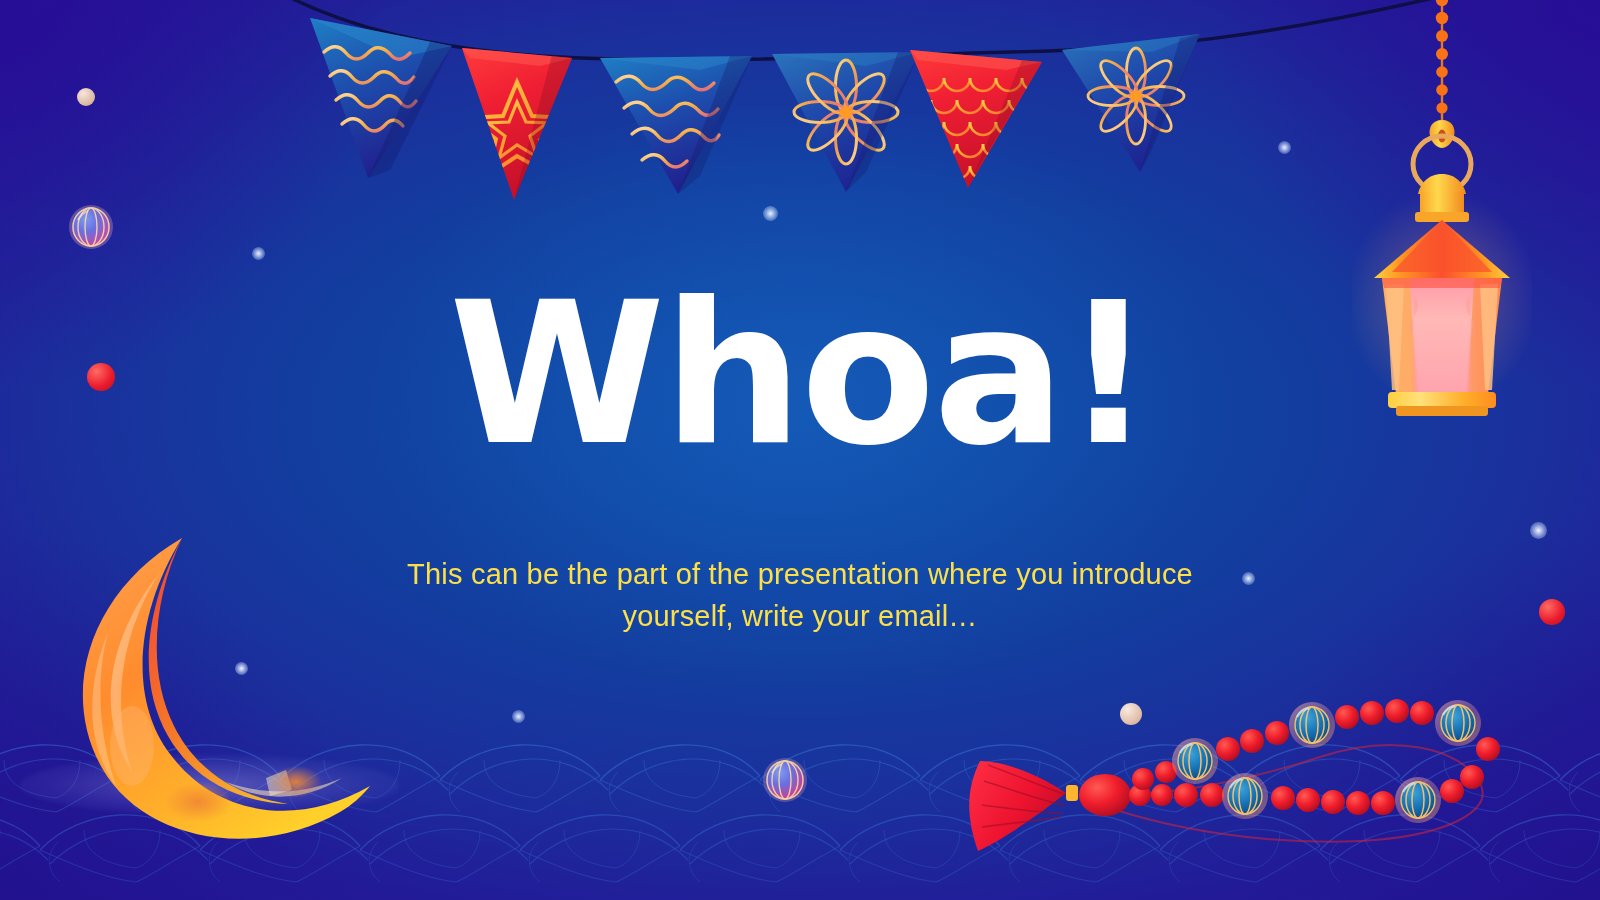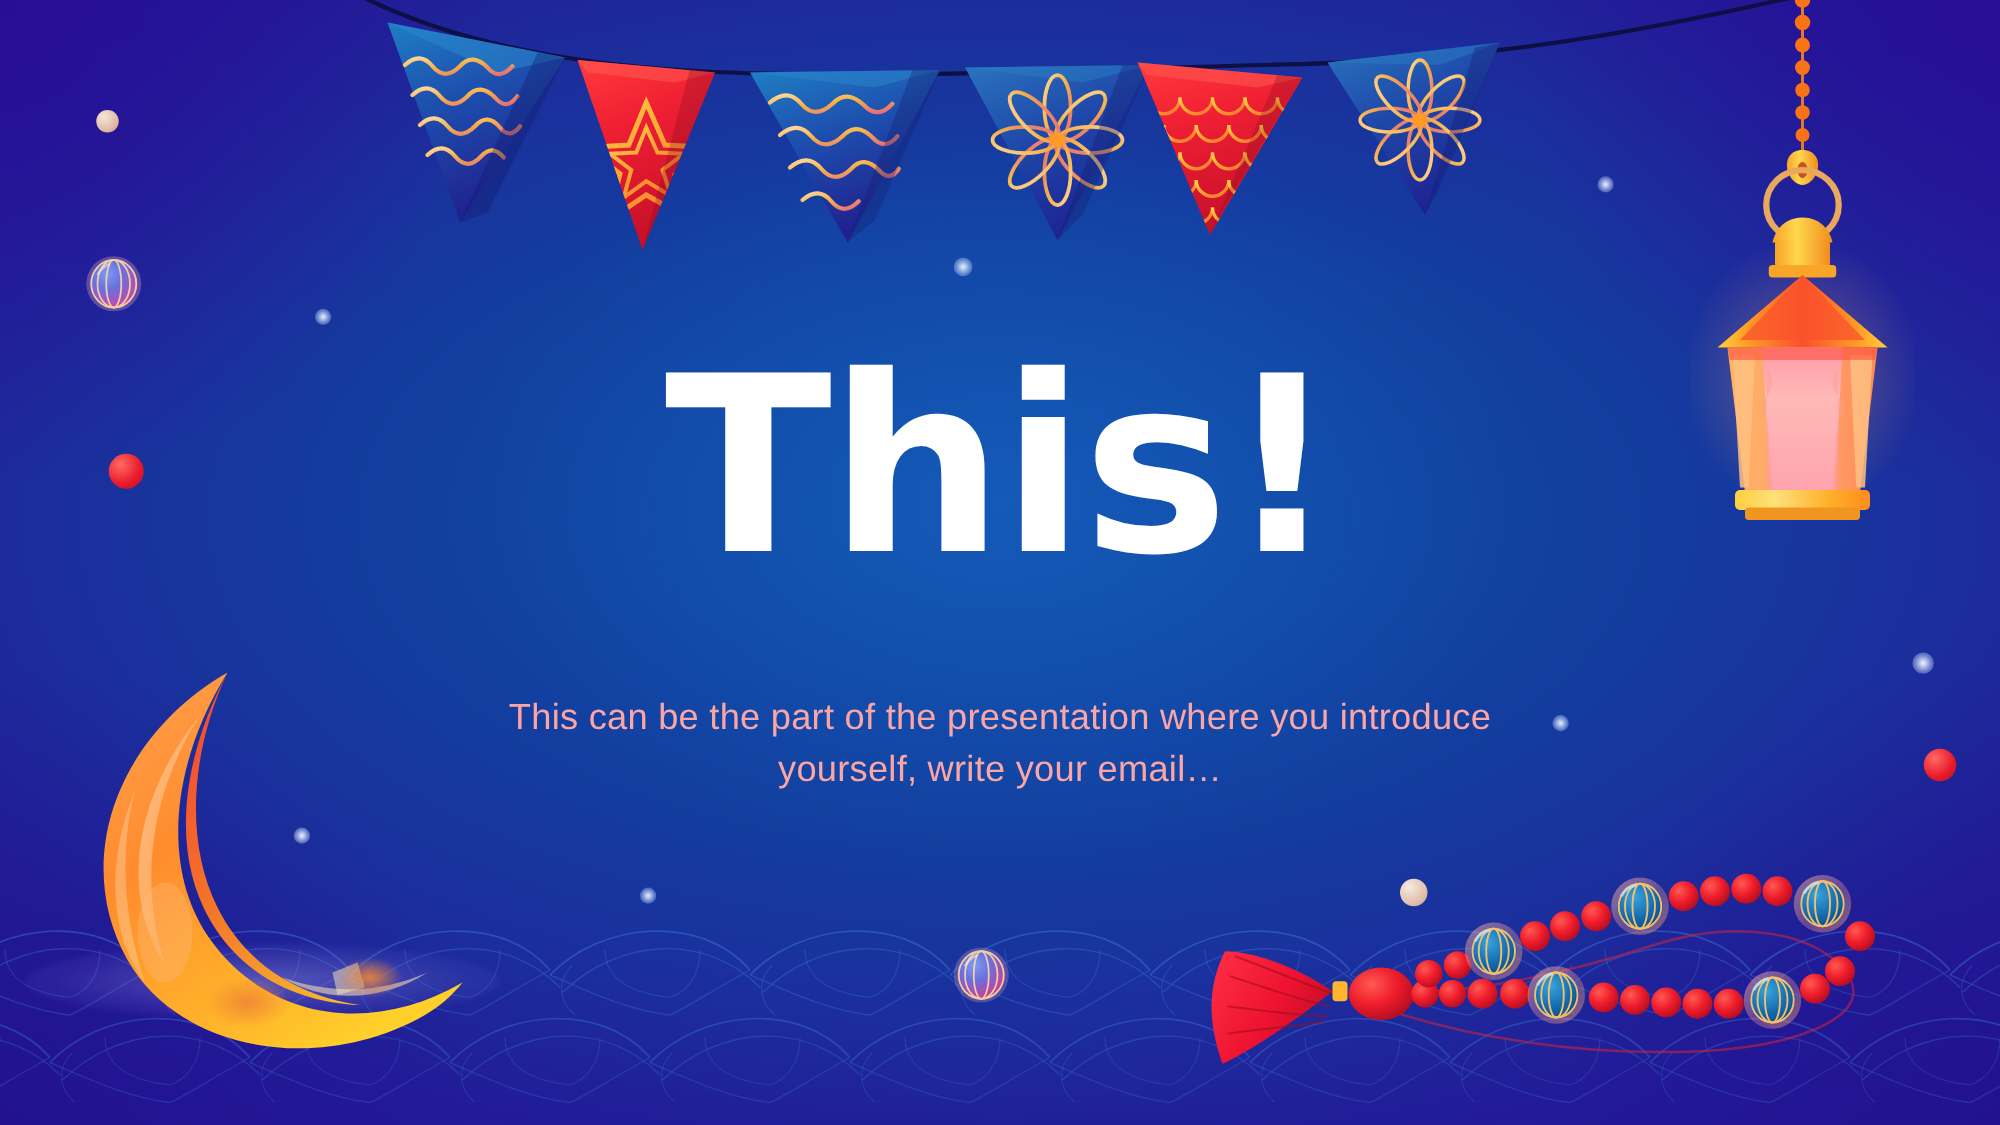--- a/index.html
+++ b/index.html
@@ -84,21 +84,21 @@
     white-space:nowrap;
   }
   .subtitle{
     position:absolute;left:50%;top:524px;transform:translateX(-50%);
     width:800px;
     text-align:center;
     font-family:"Liberation Sans",sans-serif;
     font-weight:400;
     font-size:29px;
     line-height:1.45;
-    color:#fca5a5;
+    color:#fde047;
     letter-spacing:.2px;
   }
 </style>
 </head>
 <body>
 
 <div class="slide">
 
   <div class="bg-base"></div>
   <div class="bg-corner"></div>
@@ -559,17 +559,17 @@
       <g fill="none" stroke="#ffd9a0" stroke-width="1.4" opacity=".9">
         <ellipse cx="23" cy="23" rx="6" ry="19"></ellipse>
         <ellipse cx="23" cy="23" rx="13" ry="19"></ellipse>
         <ellipse cx="23" cy="23" rx="18" ry="19"></ellipse>
       </g>
       <path d="M10,16 a19,19 0 0 1 10,-9" fill="none" stroke="#ffe9c8" stroke-width="2" opacity=".6"></path>
     </svg>
   </div>
 
   <div class="content">
-    <h1 class="title">This!</h1>
+    <h1 class="title">Whoa!</h1>
     <p class="subtitle">This can be the part of the presentation where you introduce yourself, write your email…</p>
   </div>
 
 </div>
 
 </body></html>

